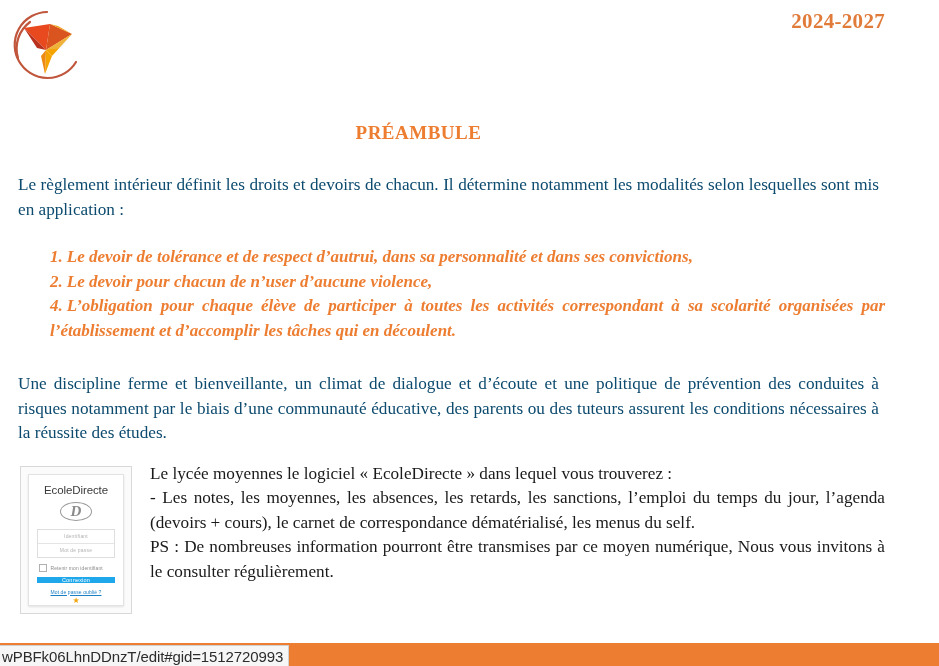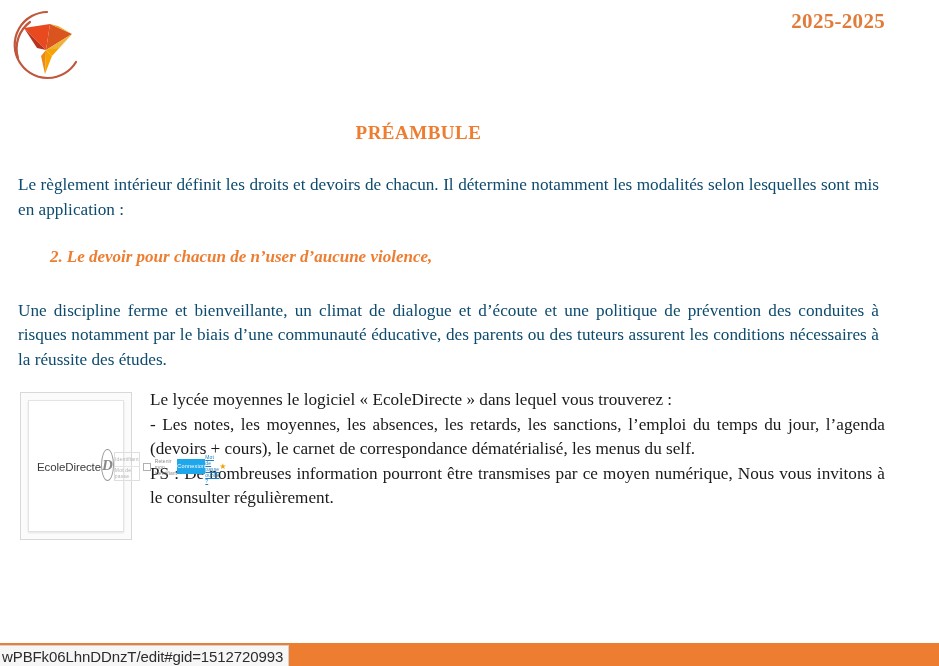--- a/index.html
+++ b/index.html
@@ -147,21 +147,21 @@
     padding: 7px;
   }
   .ed-card {
     width: 100%;
     height: 100%;
     background: #ffffff;
     border: 1px solid #e3e3e3;
     box-sizing: border-box;
     padding: 7px 8px;
     display: flex;
-    flex-direction: row;
+    flex-direction: column;
     align-items: center;
     box-shadow: 0 1px 2px rgba(0,0,0,0.10);
   }
   .ed-title {
     font-family: "Liberation Sans", sans-serif;
     font-size: 11.5px;
     color: #3a3a3a;
     margin-top: 2px;
     letter-spacing: -0.1px;
   }
@@ -301,34 +301,40 @@
         <polygon points="40,46 66,30 46,52" fill="#F5A300"></polygon>
         <polygon points="18,24 40,46 31,44" fill="#B8321E"></polygon>
         <polygon points="40,46 46,52 39,70" fill="#F5A300"></polygon>
         <polygon points="40,46 39,70 35,52" fill="#EE8A12"></polygon>
         <polygon points="40,46 66,30 56,44" fill="#E0E0E0" opacity="0.25"></polygon>
       </svg>
     </div>
   </div>
 
   <div class="header-titles">
-    <div class="header-year">2025-2025</div>
+    <div class="header-year">2024-2027</div>
   </div>
 
 </div>
 
 <div class="page-body">
 
   <div class="preamble-title">PRÉAMBULE</div>
 
   <p class="para para-intro">Le règlement intérieur définit les droits et devoirs de chacun. Il détermine notamment les modalités selon lesquelles sont mis en application :</p>
 
   <ul class="duties">
     <li>
+      <span class="num">1.</span><span>Le devoir de tolérance et de respect d’autrui, dans sa personnalité et dans ses convictions,</span>
+    </li>
+    <li>
       <span class="num">2.</span><span>Le devoir pour chacun de n’user d’aucune violence,</span>
+    </li>
+    <li>
+      <span class="num">4.</span><span>L’obligation pour chaque élève de participer à toutes les activités correspondant à sa scolarité organisées par l’établissement et d’accomplir les tâches qui en découlent.</span>
     </li>
   </ul>
 
   <p class="para para-discipline">Une discipline ferme et bienveillante, un climat de dialogue et d’écoute et une politique de prévention des conduites à risques notamment par le biais d’une communauté éducative, des parents ou des tuteurs assurent les conditions nécessaires à la réussite des études.</p>
 
   <div class="ed-section">
 
     <div class="ed-shot">
       <div class="ed-card">
         <div class="ed-title">EcoleDirecte</div>

